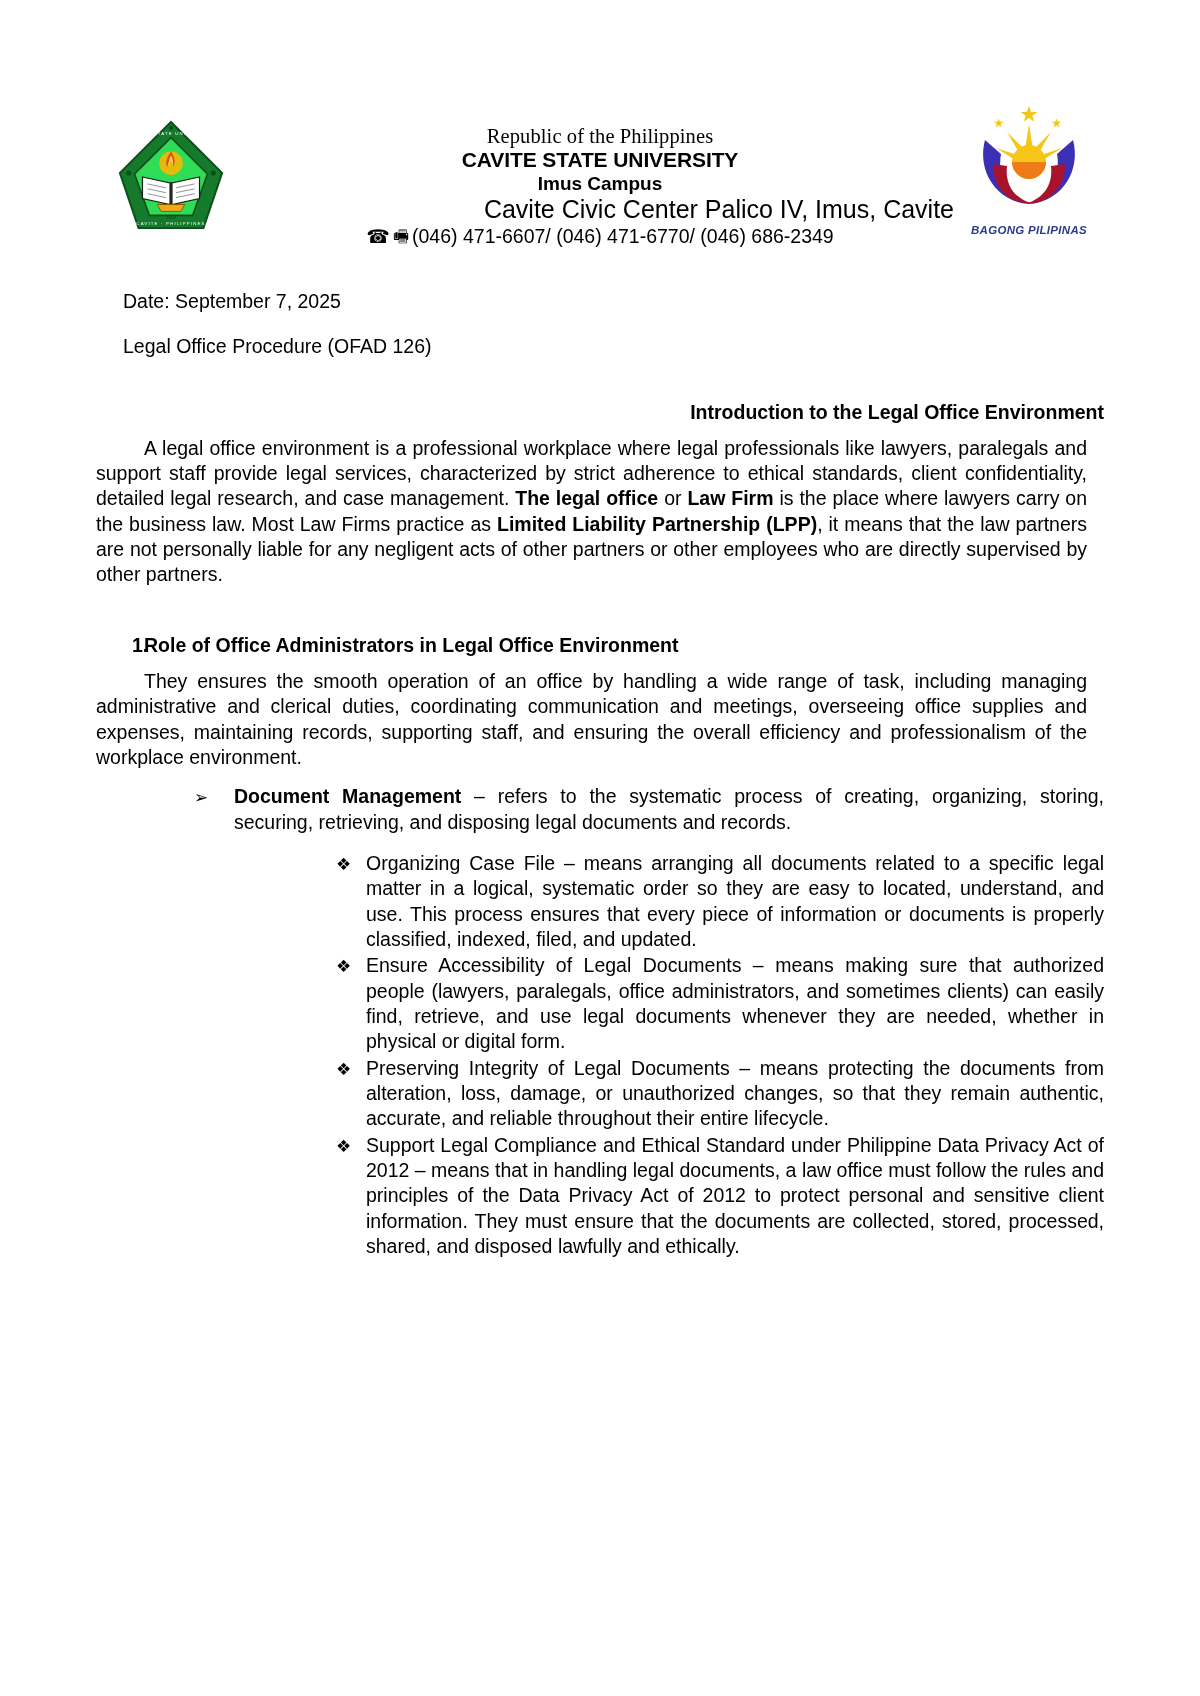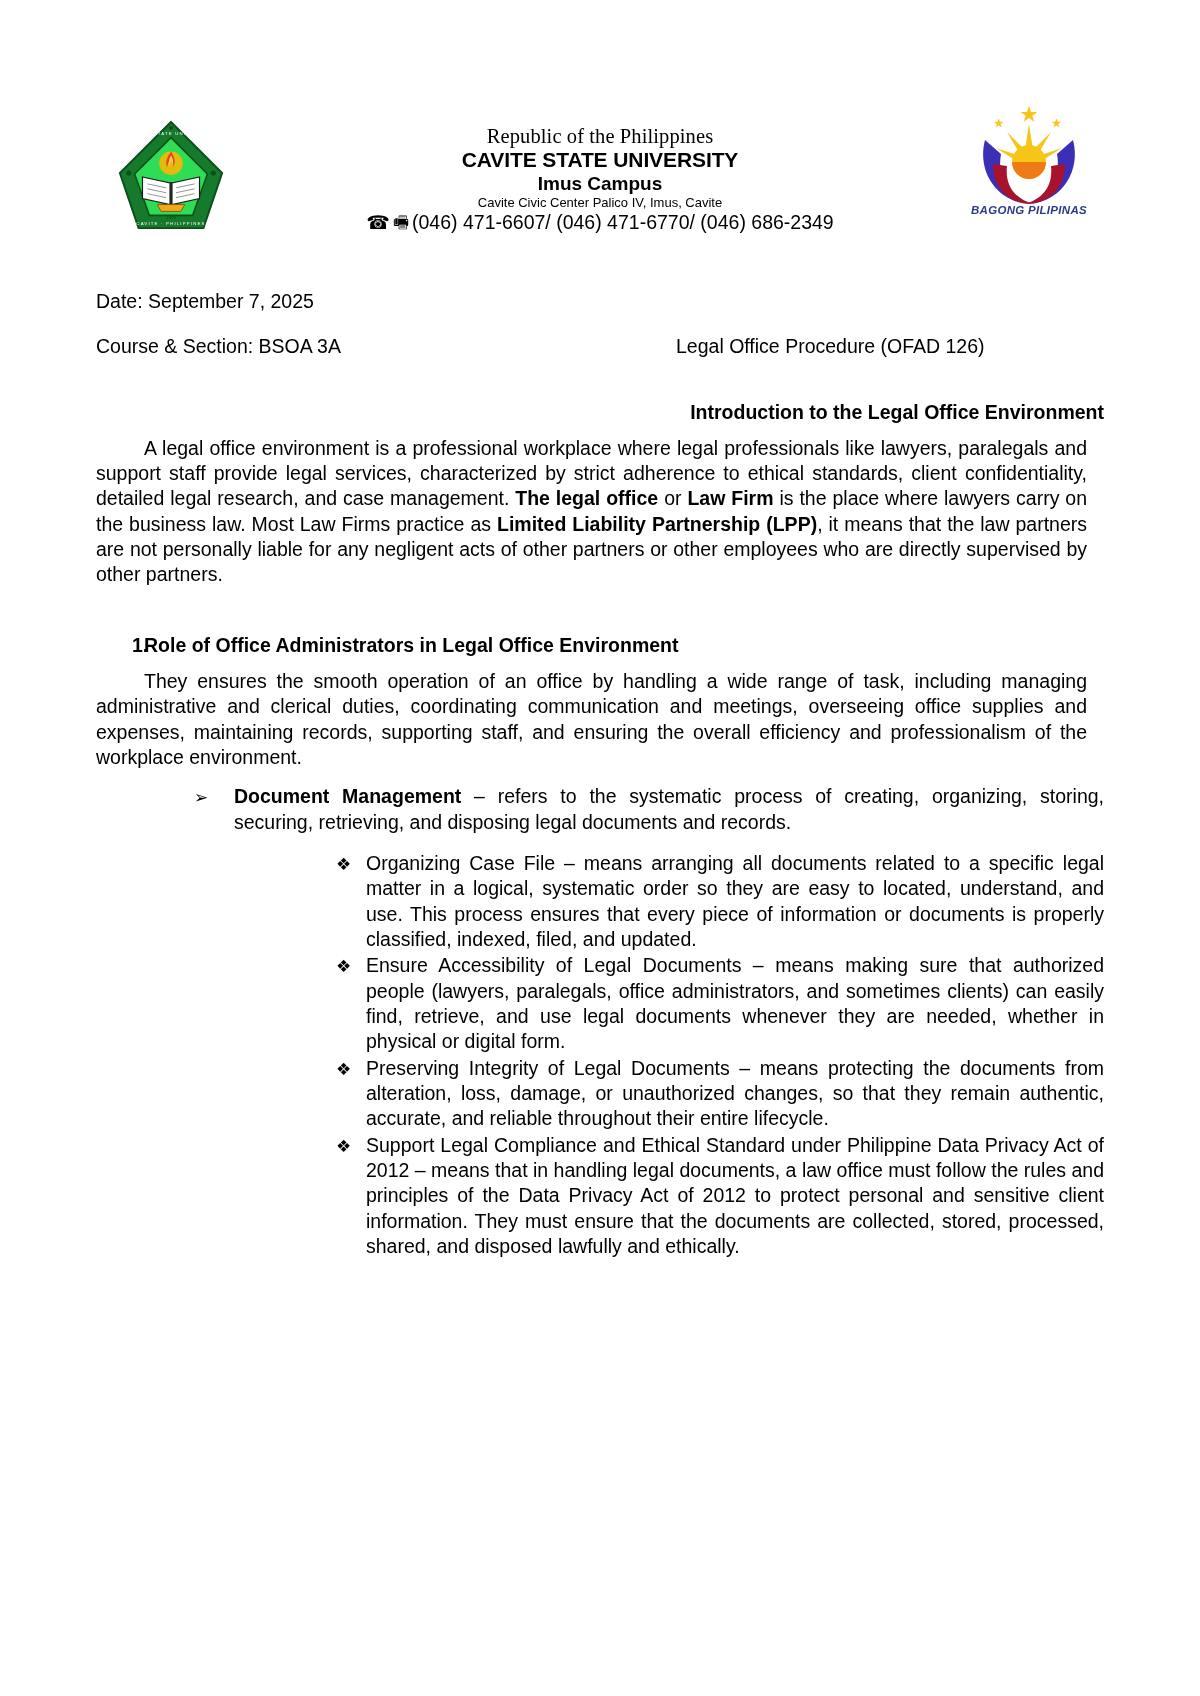--- a/index.html
+++ b/index.html
@@ -41,20 +41,21 @@
     padding-top: 22px;
   }
   .logo-right {
     width: 150px;
     flex: 0 0 150px;
     display: flex;
     flex-direction: column;
     align-items: center;
     justify-content: flex-end;
     padding-top: 8px;
+    gap: 20px;
   }
   .head-center {
     flex: 1 1 auto;
     text-align: center;
     padding-top: 28px;
     line-height: 1.18;
   }
   .hc-line1 {
     font-family: "Liberation Serif", serif;
     font-size: 20.5px;
@@ -63,21 +64,22 @@
   .hc-line2 {
     font-size: 21px;
     font-weight: bold;
     letter-spacing: -0.1px;
   }
   .hc-line3 {
     font-size: 19px;
     font-weight: bold;
   }
   .hc-line4 {
-    font-size: 13px;
+    font-size: 25px;
+    text-align: right;
   }
   .hc-line5 {
     font-size: 19.5px;
     display: flex;
     align-items: center;
     justify-content: center;
     gap: 3px;
     white-space: nowrap;
   }
   .hc-line6 {
@@ -102,21 +104,21 @@
 
   
   .meta-block { margin-top: 18px; }
   .meta-row {
     display: flex;
     font-size: 19.5px;
     margin-bottom: 21px;
     line-height: 1.25;
   }
   .meta-left  { width: 580px; flex: 0 0 580px; }
-  .meta-right { flex: 1 1 auto; }
+  .meta-right { flex: 1 1 auto; margin-left: 27px; }
 
   
   .doc-title {
     text-align: right;
     font-weight: bold;
     font-size: 19.5px;
     margin-top: 42px;
     margin-bottom: 12px;
   }
   p.body {
@@ -268,21 +270,20 @@
       </svg>
       <div class="bp-word">BAGONG PILIPINAS</div>
     </div>
   </div>
 
   <div class="meta-block">
     <div class="meta-row">
       <div class="meta-right">Date: September 7, 2025</div>
     </div>
     <div class="meta-row">
-      <div class="meta-left">Course &amp; Section: BSOA 3A</div>
       <div class="meta-right">Legal Office Procedure (OFAD 126)</div>
     </div>
   </div>
 
   <div class="doc-title">Introduction to the Legal Office Environment</div>
 
   <p class="body" id="intro-paragraph"><span>A legal office environment is a professional workplace where legal professionals like lawyers, paralegals and support staff provide legal services, characterized by strict adherence to ethical standards, client confidentiality, detailed legal research, and case management. </span><b>The legal office</b><span> or </span><b>Law Firm</b><span> is the place where lawyers carry on the business law. Most Law Firms practice as </span><b>Limited Liability Partnership (LPP)</b><span>, it means that the law partners are not personally liable for any negligent acts of other partners or other employees who are directly supervised by other partners.</span></p>
 
   <div class="section-item">
     <div class="section-num">1.</div>

